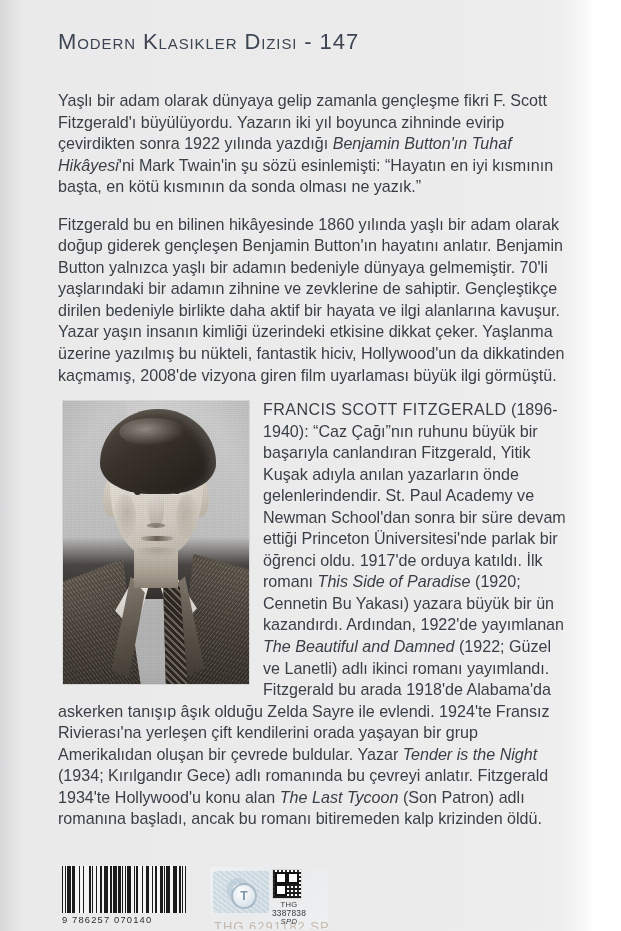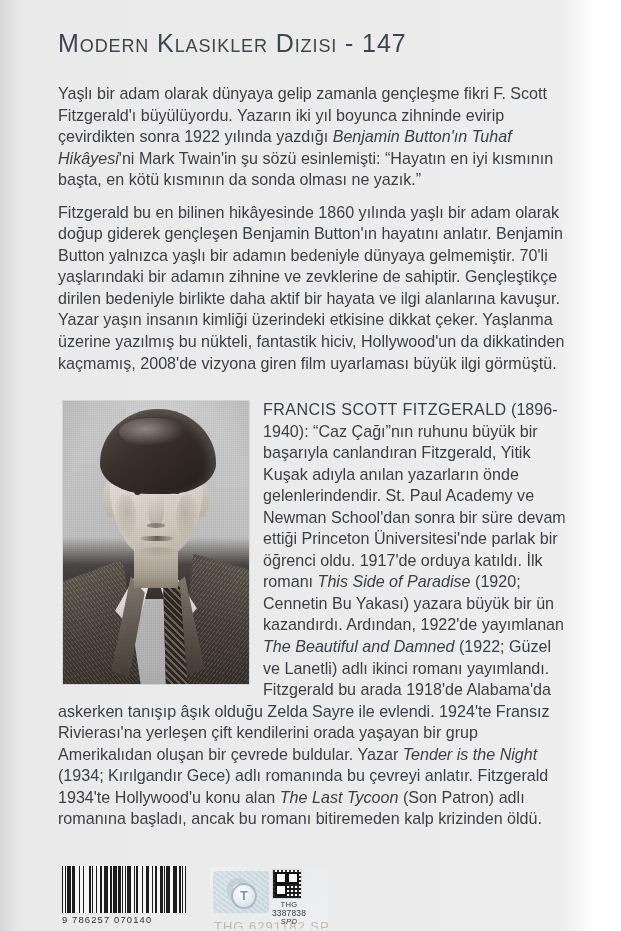--- a/index.html
+++ b/index.html
@@ -42,39 +42,39 @@
     position: absolute;
     left: 0;
     top: 0;
     width: 591px;
     height: 931px;
   }
   .series-title {
     position: absolute;
     left: 58px;
     top: 29px;
-    font-size: 25px;
+    font-size: 22px;
     letter-spacing: 0.9px;
     color: #3d4452;
     font-variant: small-caps;
     font-weight: 400;
     white-space: nowrap;
   }
   .body-block {
     position: absolute;
     left: 58px;
     top: 74px;
     width: 510px;
     color: #3a3f45;
     font-size: 16.1px;
     line-height: 21.55px;
     text-align: left;
   }
   .body-block p {
-    margin: 9px 0 11px 0;
+    margin: 16px 0 11px 0;
   }
   .body-block p:last-child { margin-bottom: 0; }
   em { font-style: italic; }
 
   .bio-wrap {
     position: absolute;
     left: 58px;
     top: 399px;
     width: 512px;
     color: #3a3f45;

